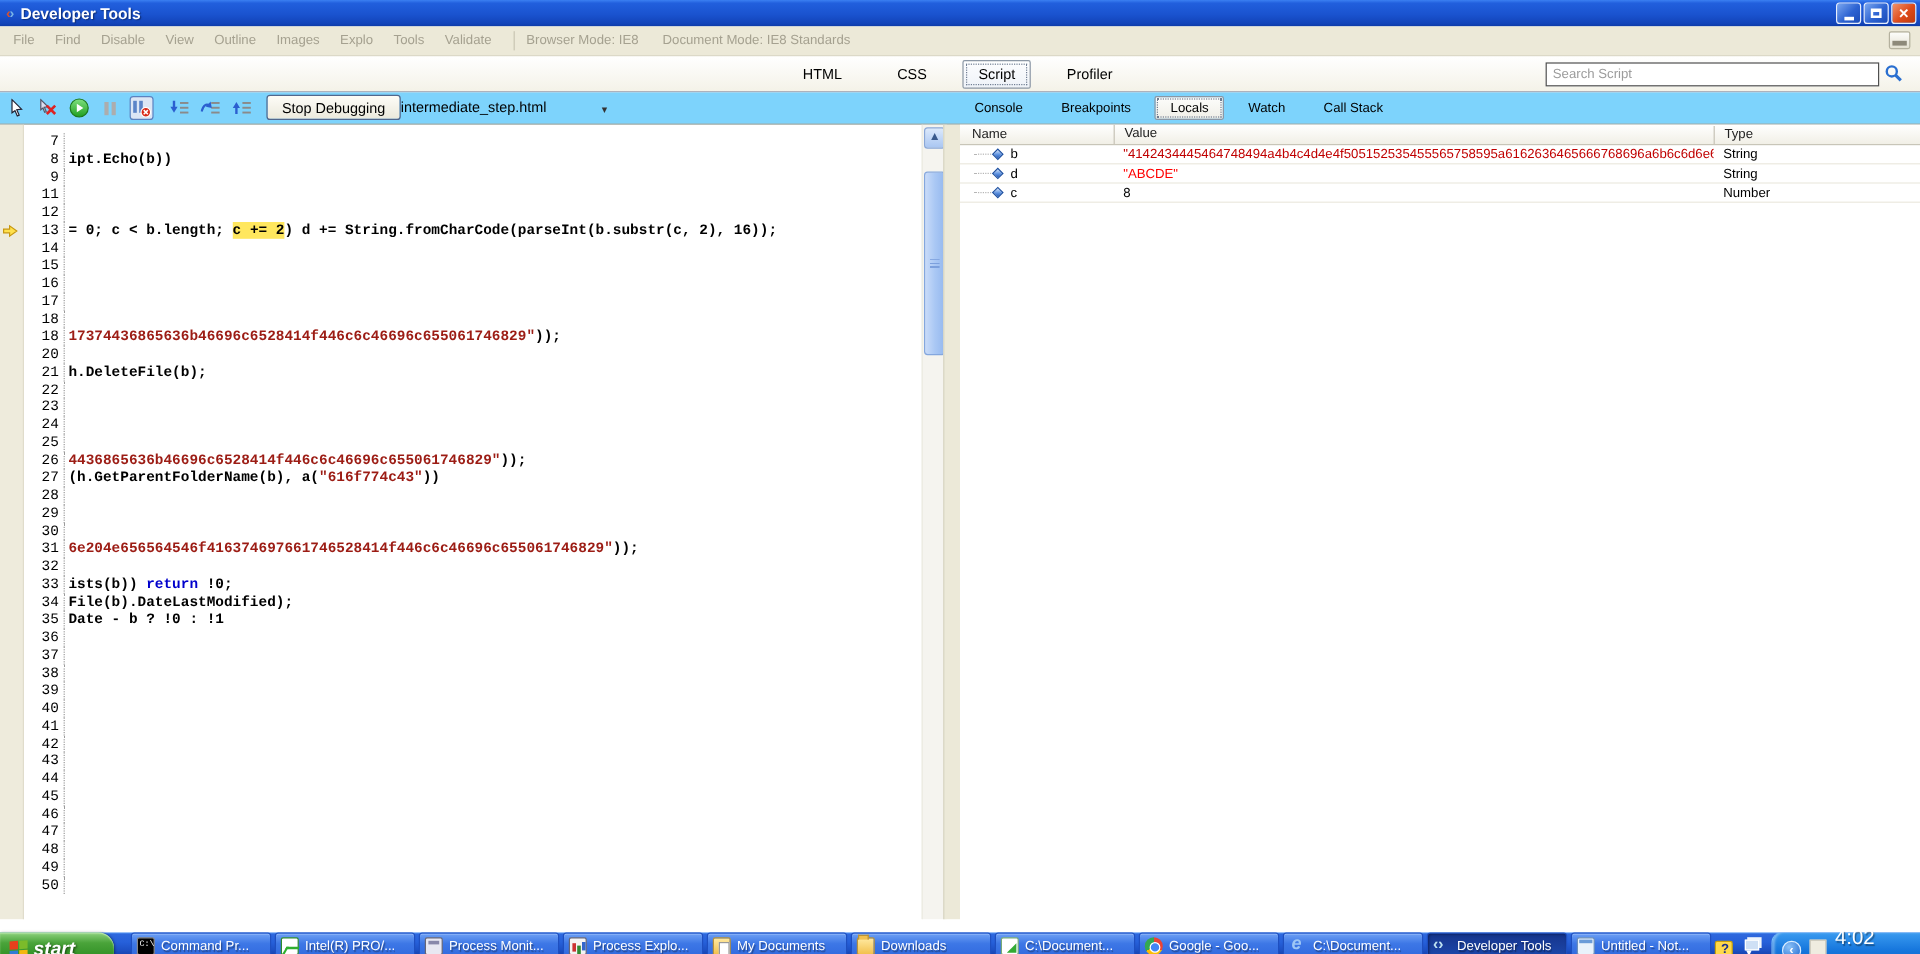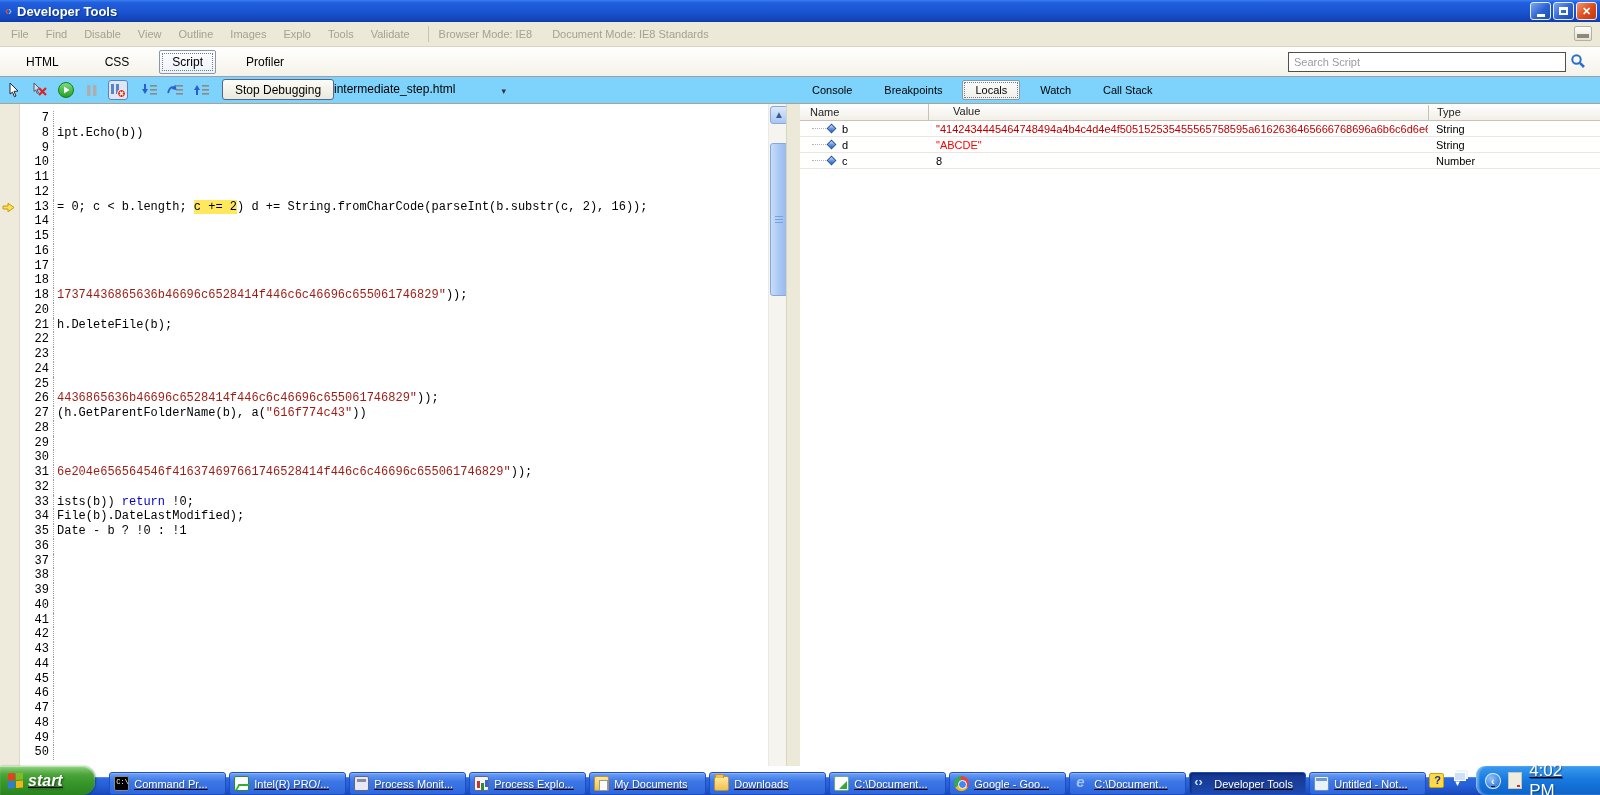--- a/index.html
+++ b/index.html
@@ -28,21 +28,21 @@
   .menu-item { margin-right:11px; padding:2px 3px; }
   .menu-sep { width:1px; height:16px; background:#c9c5b2; margin:0 10px 0 4px; }
   .mode-label { margin-right:20px; }
   .pin-icon { position:absolute; right:8px; top:4px; width:18px; height:15px;
     background:linear-gradient(#fdfdfb,#e4e1d2); border:1px solid #b4b19e; border-radius:2px; }
   .pin-icon::after { content:""; position:absolute; left:2px; right:2px; bottom:2px; height:4px; background:#8d897a; }
 
   
   .tabrow { position:absolute; top:47px; left:0; right:0; height:30px;
     background:linear-gradient(180deg,#ffffff,#f4f2e8); border-bottom:1px solid #9aa0ad;
-    display:flex; align-items:center; padding-left:10px; font-size:12px; color:#000; }
+    display:flex; align-items:center; padding-left:10px; font-size:12px; color:#000;justify-content:center; }
   .tab { padding:4px 16px; margin-right:14px; }
   .tab.active { background:linear-gradient(#fdfeff,#eef2f8); border:1px solid #8b97a5; border-radius:2px;
     outline:1px dotted #6f7d92; outline-offset:-4px; padding:4px 12px; }
   .searchwrap { position:absolute; right:14px; top:5px; display:flex; align-items:center; }
   .search-input { width:278px; height:20px; border:1px solid #4f4f4f; font-size:11px; padding:0 5px;
     font-family:"Liberation Sans",sans-serif; color:#000; background:#fff; }
   .search-input::placeholder { color:#9c9c9c; }
   .mag { margin-left:4px; }
 
   
@@ -68,21 +68,21 @@
   .content { position:absolute; top:104px; left:0; right:0; bottom:29px; background:#fff; }
   .gutter-strip { position:absolute; left:0; top:0; bottom:0; width:20px; background:#eeebdc;
     border-right:1px solid #e0dccb; }
   .code-lines { position:absolute; left:0; top:0; width:768px; padding-top:7px;
     font-family:"Liberation Mono",monospace; font-size:12px; }
   .cl { display:flex; height:14.75px; line-height:14.6px; white-space:pre; }
   .cl .g { width:20px; flex:0 0 20px; position:relative; }
   .cl .g svg { position:absolute; left:2px; top:2px; }
   .cl .n { width:34px; flex:0 0 34px; text-align:right; padding-right:4px; color:#000;
     border-right:1px dotted #9b9b9b; }
-  .cl .t { padding-left:3px; }
+  .cl .t { padding-left:3px;font-weight:bold; }
   .cl .t span { white-space:pre; }
   .cl .str { color:#9c1c14; }
   .cl .kw  { color:#0000cc; }
   .cl .hl  { background:#ffe75e; }
 
   
   .vscroll { position:absolute; left:768px; top:0; bottom:0; width:21px; background:#f5f4ef;
     border-left:1px solid #eceae0; }
   .sb-up { position:absolute; top:2px; left:1px; width:18px; height:18px; border-radius:3px;
     background:linear-gradient(#dce9fb,#a9c6f2); border:1px solid #89a7d8;
@@ -92,35 +92,35 @@
   .sb-thumb::after { content:""; position:absolute; left:4px; right:4px; top:72px; height:8px;
     background:repeating-linear-gradient(180deg,#7ca0dd 0 1px,transparent 1px 3px); }
 
   
   .divider { position:absolute; left:786px; top:0; bottom:0; width:14px; background:#ece9d8;
     border-left:1px solid #d8d5c4; }
   .rightpane { position:absolute; left:800px; right:0; top:0; bottom:0; background:#fff; font-size:11px; }
   .lhdr { display:flex; height:17px; align-items:center;
     background:linear-gradient(#ffffff,#f1efe6); border-bottom:1px solid #c8c5b8; color:#222; }
   .lhdr .hc1 { width:128px; padding-left:10px; }
-  .lhdr .hc2 { width:500px; padding-left:24px; border-left:1px solid #c6c3b6; height:16px; line-height:15px; }
+  .lhdr .hc2 { width:500px; padding-left:8px; border-left:1px solid #c6c3b6; height:16px; line-height:15px; }
   .lhdr .hc3 { flex:1; padding-left:8px; border-left:1px solid #c6c3b6; height:15px; line-height:15px; }
   .lr { display:flex; height:16px; align-items:center; border-bottom:1px solid #ebe9df; }
   .lr .c1 { width:128px; display:flex; align-items:center; padding-left:12px; }
   .lr .c2 { width:500px; white-space:nowrap; overflow:hidden; padding-left:8px; }
   .lr .c3 { flex:1; padding-left:8px; color:#000; }
   .tree { width:14px; height:7px; border-bottom:1px dotted #b5b5b5; margin-right:2px; margin-top:-6px; }
   .dia { width:7px; height:7px; margin-right:7px; transform:rotate(45deg);
     background:linear-gradient(135deg,#d5e4fa,#5e92e0 55%,#2257b4); border:1px solid #1c4fa0; }
   .lname { color:#000; }
 
   
   .taskbar { position:absolute; left:0; right:0; bottom:0; height:18px;
     background:linear-gradient(180deg,#5898f5 0%,#2e68dd 9%,#2660da 45%,#1d50c4 82%,#1746b4 100%);
-    display:flex; align-items:flex-end;text-decoration:underline; }
+    display:flex; align-items:flex-start; }
   .startbtn { position:relative; width:97px; height:29px; border-radius:0 13px 13px 0;
     background:linear-gradient(180deg,#8fd37f 0%,#4aa43a 30%,#37952a 60%,#2b831f 100%);
     box-shadow:inset 0 1px 1px #c2eab4, 1px 0 2px rgba(0,0,0,.35);
     display:flex; align-items:center; padding-left:8px; }
   .flag { width:15px; height:15px; display:grid; grid-template-columns:7px 7px; grid-template-rows:7px 7px;
     gap:1px; transform:skewY(-4deg); margin-right:5px; }
   .flag i:nth-child(1){background:#e8401c;} .flag i:nth-child(2){background:#7cbb2a;}
   .flag i:nth-child(3){background:#2e7cd6;} .flag i:nth-child(4){background:#f3b70f;}
   .start-label { color:#fff; font-size:16px; font-weight:bold; font-style:italic;
     text-shadow:1px 1px 2px #1d4a12; }
@@ -311,21 +311,20 @@
         <span class="dtab">Call Stack</span>
       </span>
   </div>
 
   <div class="content">
     <div class="gutter-strip"></div>
     <div class="code-lines" id="code-lines">
         <div class="cl"><span class="g"></span><span class="n">7</span><span class="t"></span></div>
         <div class="cl"><span class="g"></span><span class="n">8</span><span class="t"><span>ipt.Echo(b))</span></span></div>
         <div class="cl"><span class="g"></span><span class="n">9</span><span class="t"></span></div>
-        <div class="cl"><span class="g"></span><span class="n">10</span><span class="t"></span></div>
         <div class="cl"><span class="g"></span><span class="n">11</span><span class="t"></span></div>
         <div class="cl"><span class="g"></span><span class="n">12</span><span class="t"></span></div>
         <div class="cl"><span class="g"><svg width="13" height="11" viewBox="0 0 13 11">
               <path d="M1 4 H6 V1.2 L12 5.5 L6 9.8 V7 H1 Z" fill="#ffe14d" stroke="#c79810"></path>
             </svg></span><span class="n">13</span><span class="t"><span>= 0; c &lt; b.length; </span><span class="hl">c += 2</span><span>) d += String.fromCharCode(parseInt(b.substr(c, 2), 16));</span></span></div>
         <div class="cl"><span class="g"></span><span class="n">14</span><span class="t"></span></div>
         <div class="cl"><span class="g"></span><span class="n">15</span><span class="t"></span></div>
         <div class="cl"><span class="g"></span><span class="n">16</span><span class="t"></span></div>
         <div class="cl"><span class="g"></span><span class="n">17</span><span class="t"></span></div>
         <div class="cl"><span class="g"></span><span class="n">18</span><span class="t"></span></div>

